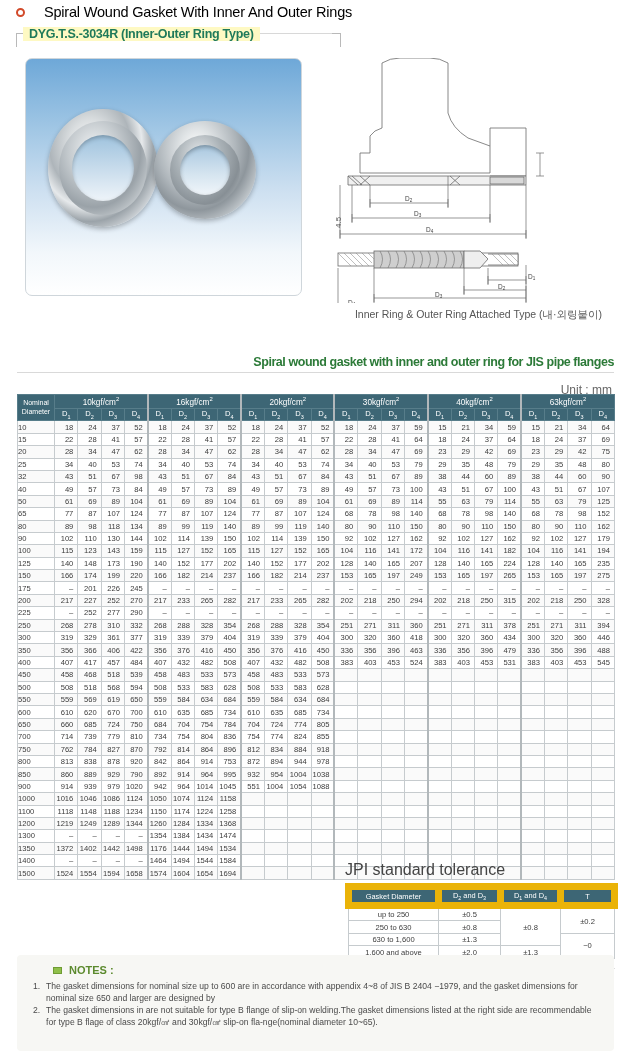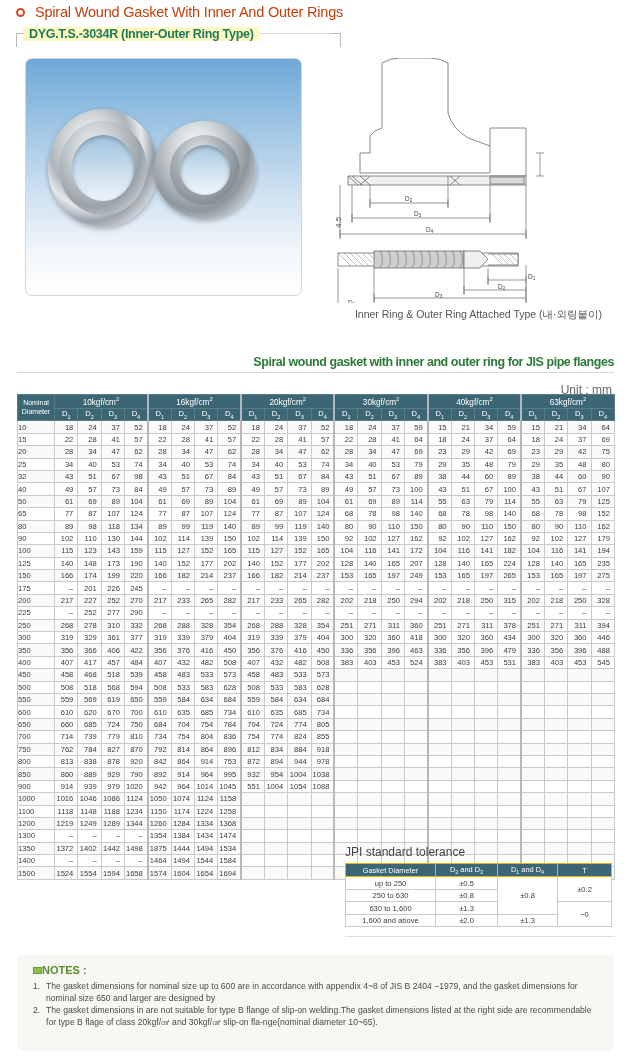--- a/index.html
+++ b/index.html
@@ -9,23 +9,23 @@
     background: #ffffff;
     font-family: "Liberation Sans", sans-serif;
     color: #333;
     overflow: hidden;
   }
   .page { position: relative; width: 629px; height: 1059px; }
 
   
   .page-title {
     position: absolute; left: 16px; top: 4px;
-    font-size: 14.5px; color: #c2410c; font-weight: 400;
+    font-size: 14.5px; color: #000000; font-weight: 400;
     letter-spacing: -0.2px;
-    display: flex; align-items: center; gap: 10px;
+    display: flex; align-items: center; gap: 19px;
   }
   .bullet-ring {
     width: 9px; height: 9px; border-radius: 50%;
     border: 2.5px solid #d24a2a; display: inline-block;
     flex: 0 0 auto;
   }
 
   .subtitle-wrap {
     position: absolute; left: 16px; top: 27px; width: 325px; height: 22px;
   }
@@ -128,40 +128,40 @@
   table.main th.nom {
     font-size: 7px; line-height: 8.5px; vertical-align: middle;
   }
   table.main td.nomcell { text-align: left; padding-right: 5px; }
   table.main tr:nth-child(odd) td { background: #fafafa; }
   table.main tr:nth-child(even) td { background: #ffffff; }
   .grp-sep { border-left: 2px solid #b2b8bb !important; }
 
   
   .jpi { position: absolute; left: 345px; top: 845px; width: 270px; }
-  .jpi-title { font-size: 12px; color: #444; margin-bottom: 4px; }
+  .jpi-title { font-size: 16px; color: #444; margin-bottom: 4px; margin-top: 16px; }
   table.jpi-t { border-collapse: collapse; width: 266px; table-layout: fixed; }
   table.jpi-t th {
     background: #3d6675; color: #fff; font-weight: normal;
-    font-size: 7.4px; height: 13px; border: 1px solid #eab308;
+    font-size: 7.4px; height: 13px; border: 7px solid #eab308;
   }
   table.jpi-t td {
     border: 1px solid #c6cbce; font-size: 7.6px; height: 12.5px;
     text-align: center; color: #3b3b3b; background: #fff;
   }
   .jpi-rule { margin-top: 9px; border-top: 1px solid #dcdcdc; }
 
   
   .notes {
     position: absolute; left: 17px; top: 955px; width: 597px; height: 96px;
     background: #f7f7f4; border-radius: 4px; padding: 9px 14px 0 16px;
   }
   .notes-head {
-    display: flex; align-items: center; gap: 0;
-    font-size: 11px; font-weight: bold; color: #5c8a2e; margin-bottom: 5px;
+    display: flex; align-items: center; gap: 7px;
+    font-size: 11px; font-weight: bold; color: #5c8a2e; margin-bottom: 5px; margin-left: 20px;
   }
   .note-sq {
     width: 9px; height: 7px; background: #8fbf4a;
     border: 1px solid #6f9c33; display: inline-block; flex: 0 0 auto;
   }
   .note-item {
     display: flex; font-size: 8.6px; color: #4a4a4a; line-height: 11.6px;
     margin-bottom: 1px;
   }
   .note-num { width: 13px; flex: 0 0 13px; text-align: left; }
@@ -1231,21 +1231,21 @@
             <td></td>
             <td></td>
             <td></td>
           </tr>
           <tr>
             <td class="nomcell">1350</td>
             <td>1372</td>
             <td>1402</td>
             <td>1442</td>
             <td>1498</td>
-            <td class="grp-sep">1875</td>
+            <td class="grp-sep">1176</td>
             <td>1444</td>
             <td>1494</td>
             <td>1534</td>
             <td class="grp-sep"></td>
             <td></td>
             <td></td>
             <td></td>
             <td class="grp-sep"></td>
             <td></td>
             <td></td>

